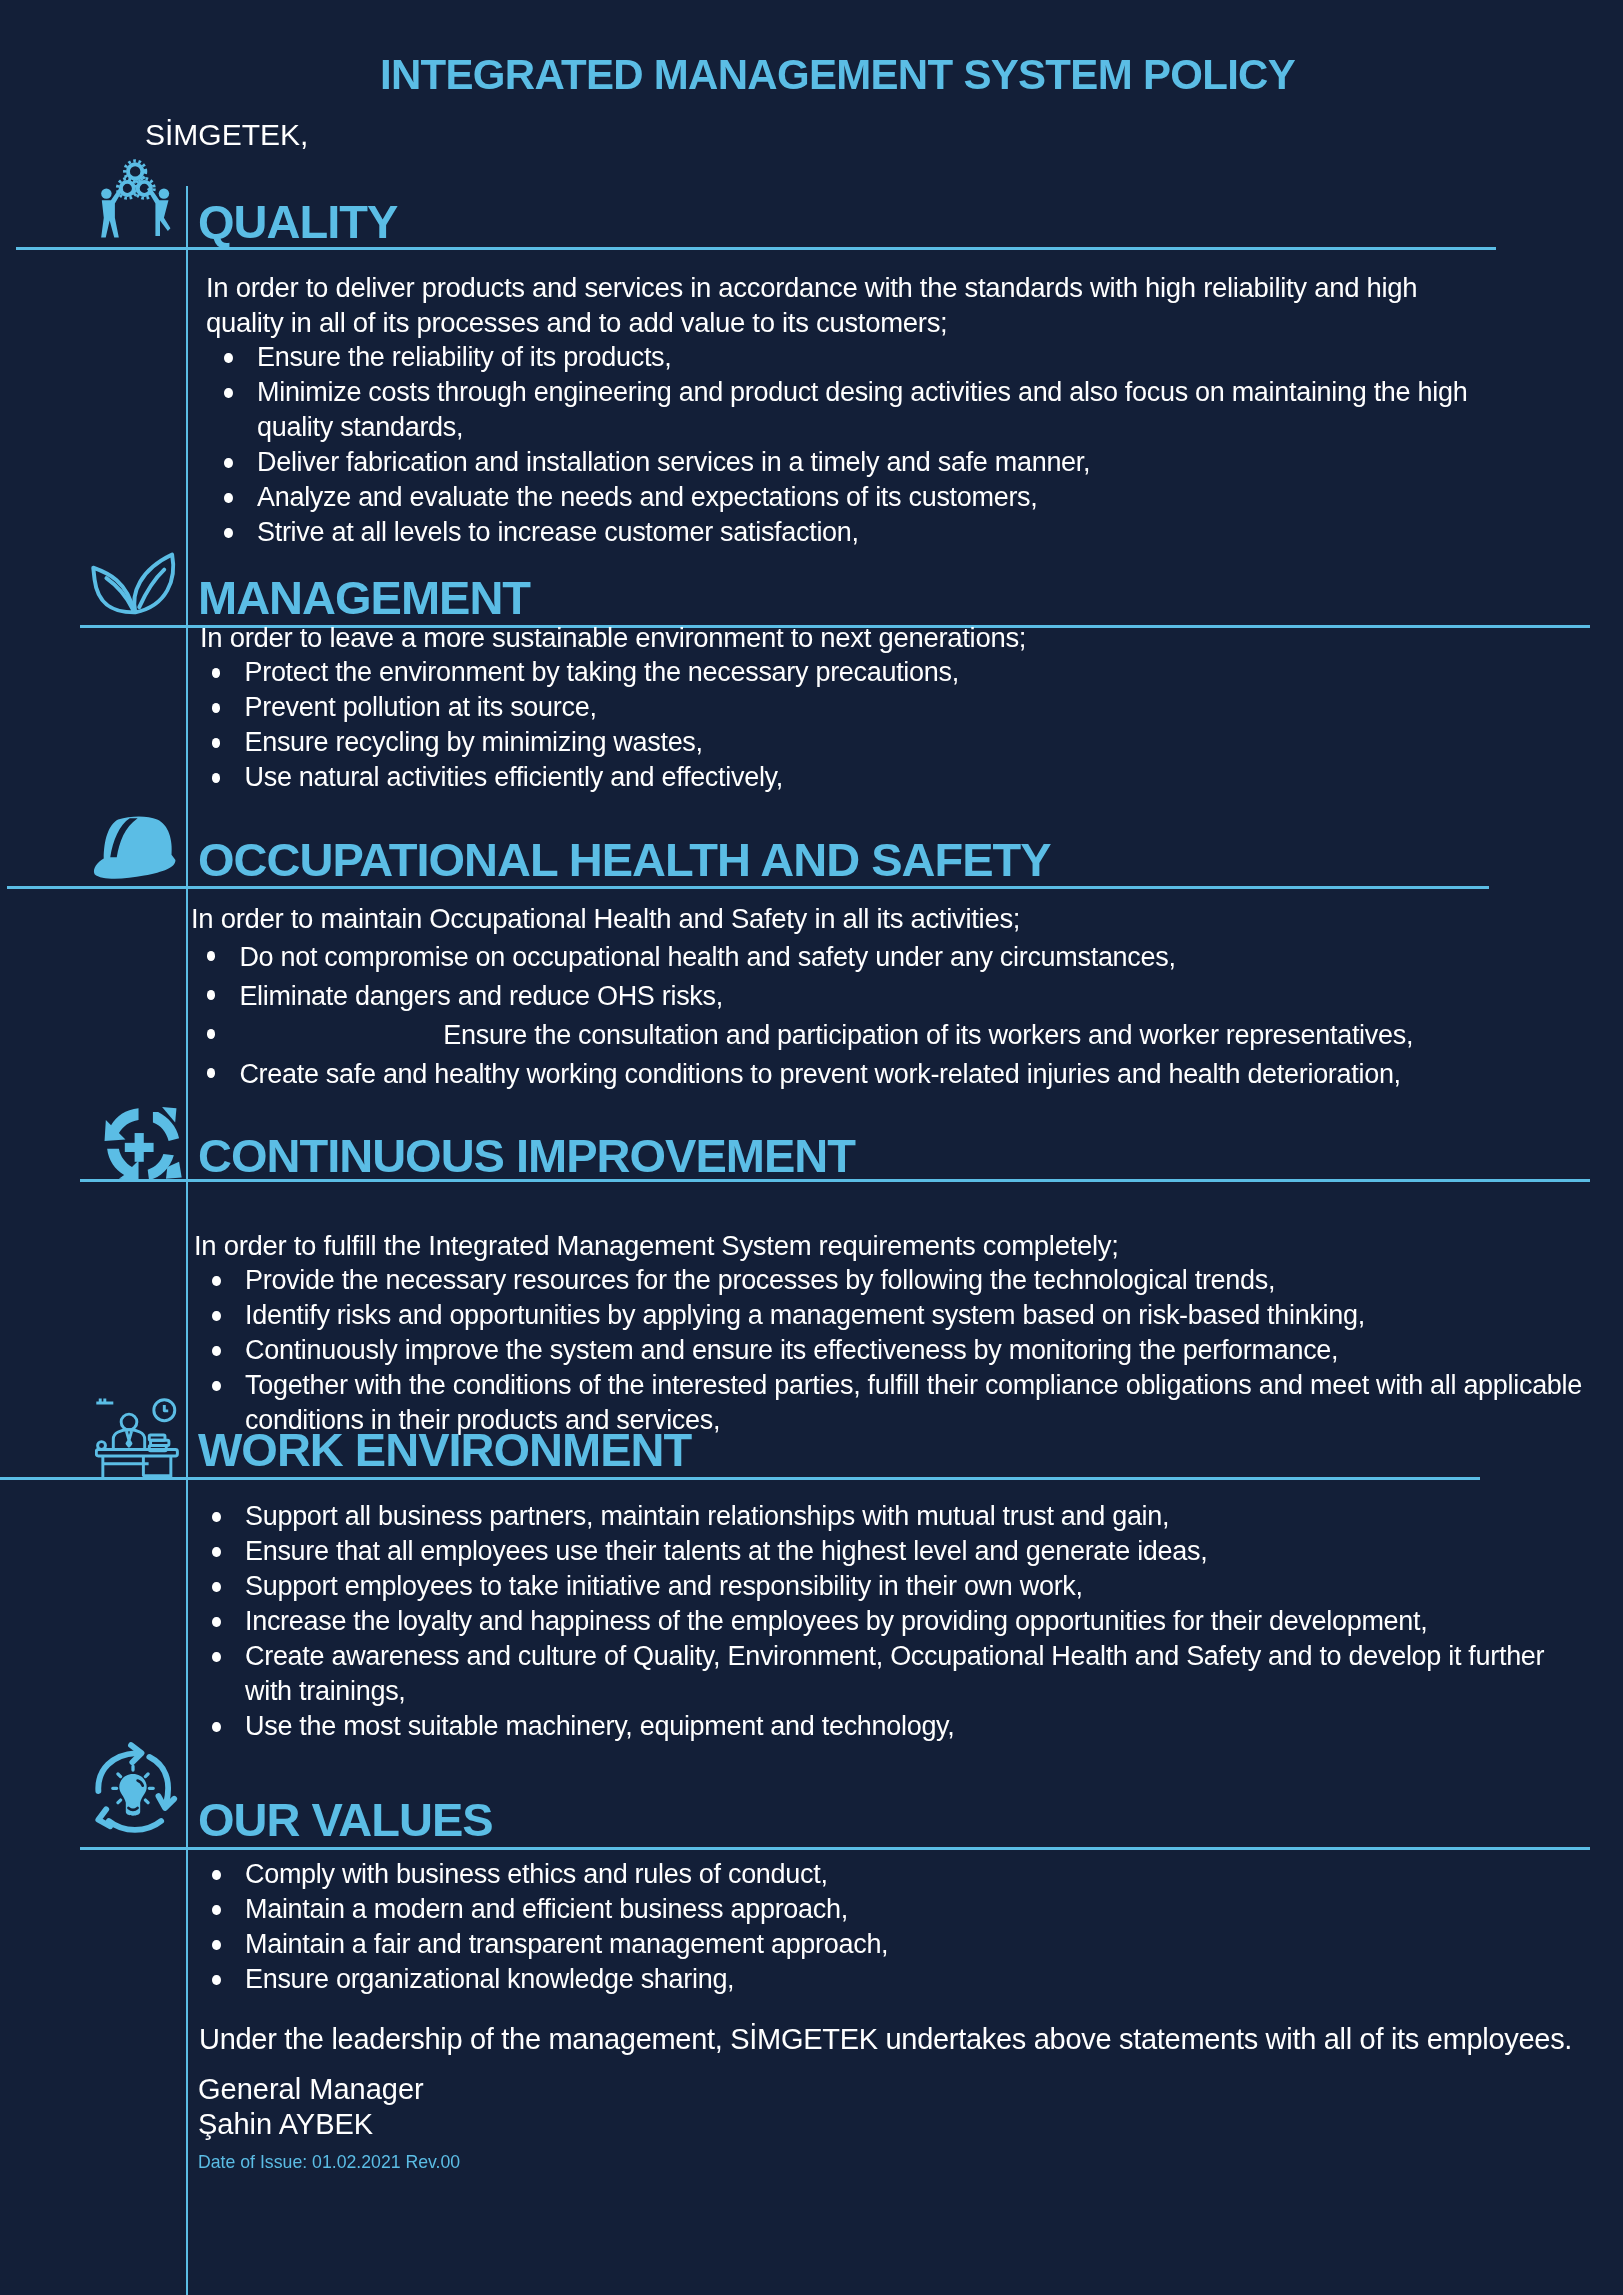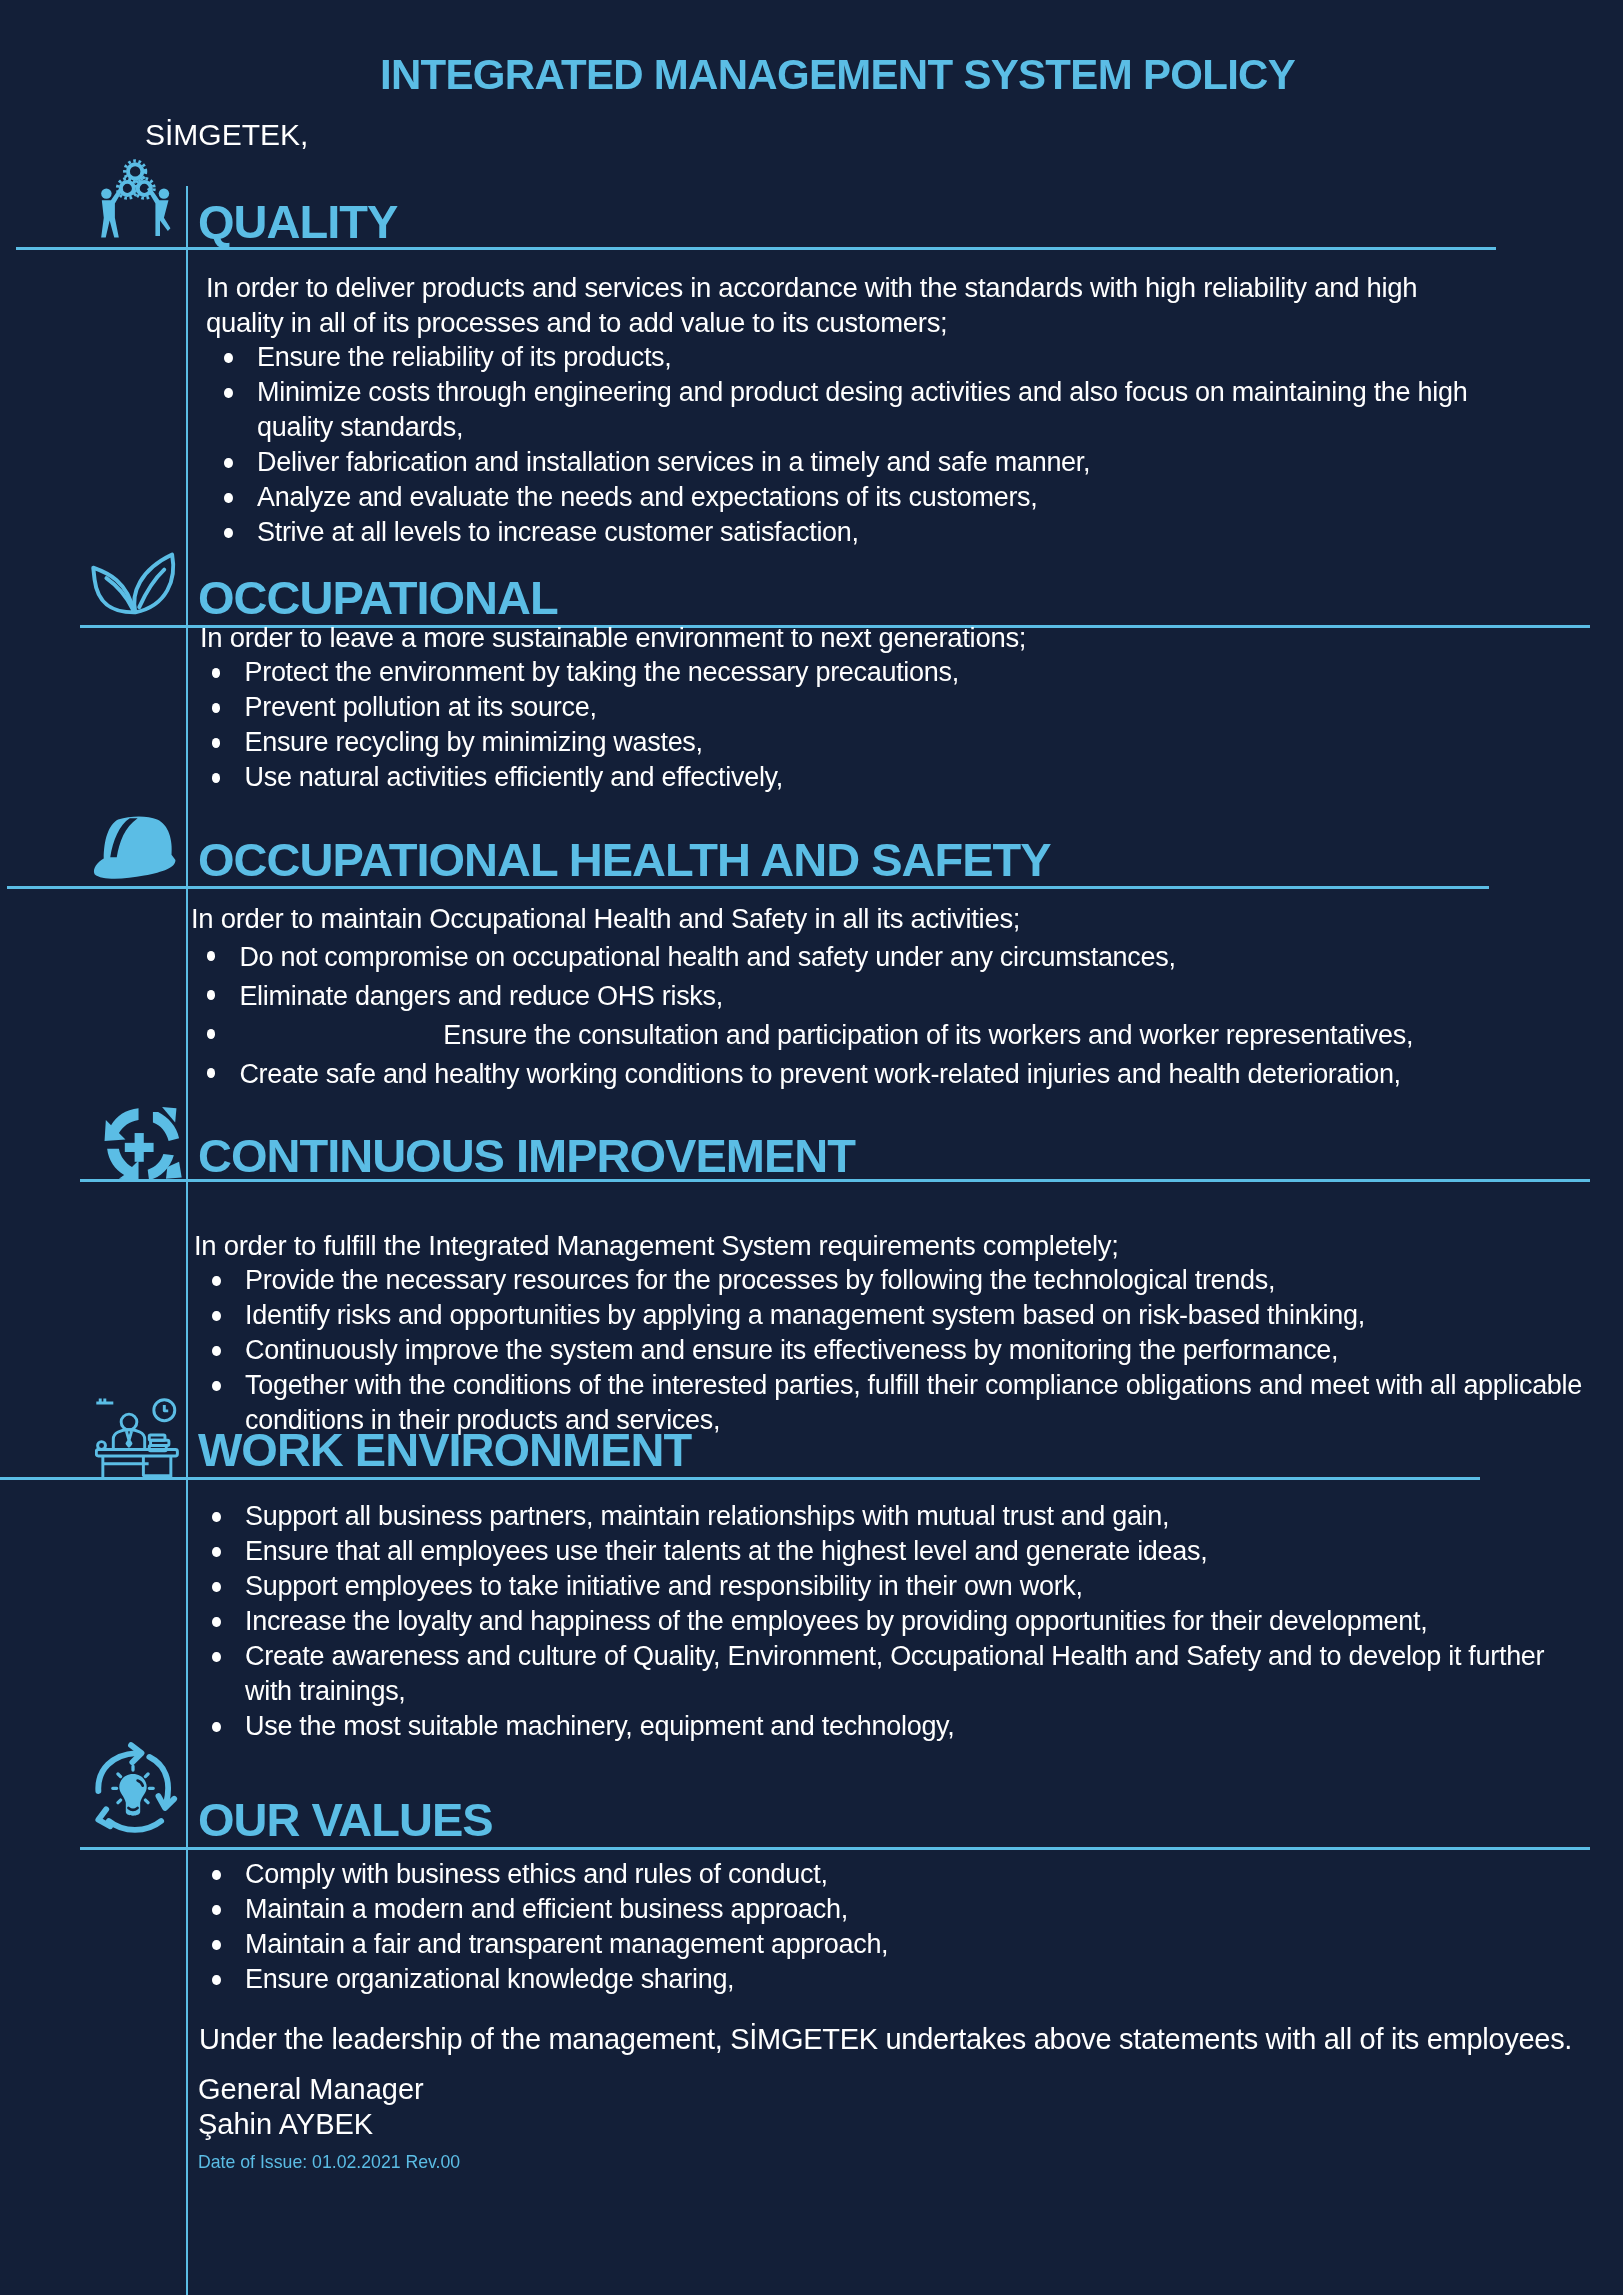--- a/index.html
+++ b/index.html
@@ -77,21 +77,21 @@
 </div>
 
 <div class="abs icon" style="left:88px; top:540px;">
   <svg width="92" height="79" viewBox="0 0 140 120" fill="none" stroke="#5bbde5" stroke-width="6" stroke-linecap="round" stroke-linejoin="round">
     <path d="M70 110 C40 110 15 100 10 60 L8 42 C30 50 60 62 70 110 Z"></path>
     <path d="M28 58 C45 70 58 85 68 105"></path>
     <path d="M72 110 C65 80 80 45 128 22 C135 60 120 100 72 110 Z"></path>
     <path d="M78 102 C88 80 100 60 116 45"></path>
   </svg>
 </div>
-<div class="abs heading" style="left:198px; top:574px;">OCCUPATIONAL</div>
+<div class="abs heading" style="left:198px; top:574px;">MANAGEMENT</div>
 <div class="abs hline" style="left:80px; top:625px; width:1510px;"></div>
 <div class="abs" style="left:200px; top:620px; width:1406px;">
   <div class="intro">In order to leave a more sustainable environment to next generations;</div>
   <ul class="bullets" style="margin-left:-6.5px;">
     <li>Protect the environment by taking the necessary precautions,</li>
     <li>Prevent pollution at its source,</li>
     <li>Ensure recycling by minimizing wastes,</li>
     <li>Use natural activities efficiently and effectively,</li>
   </ul>
 </div>

